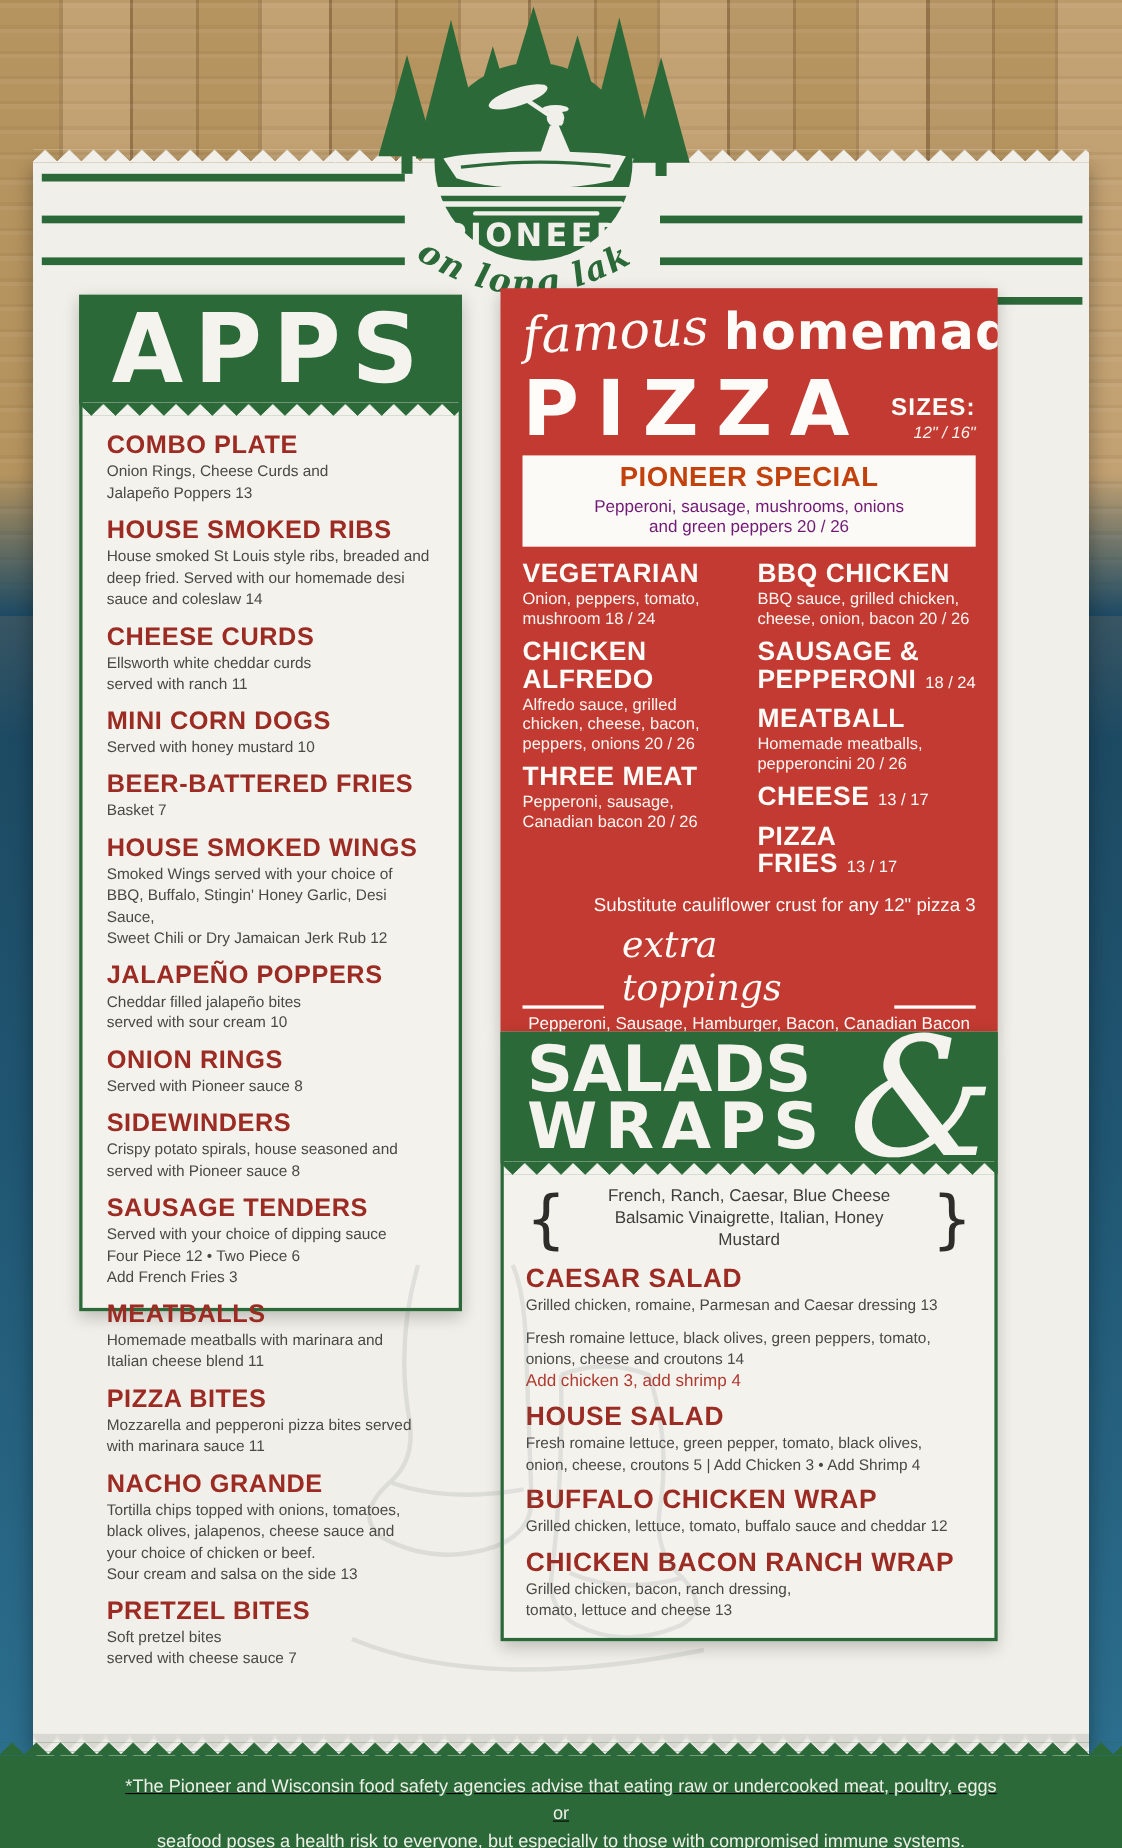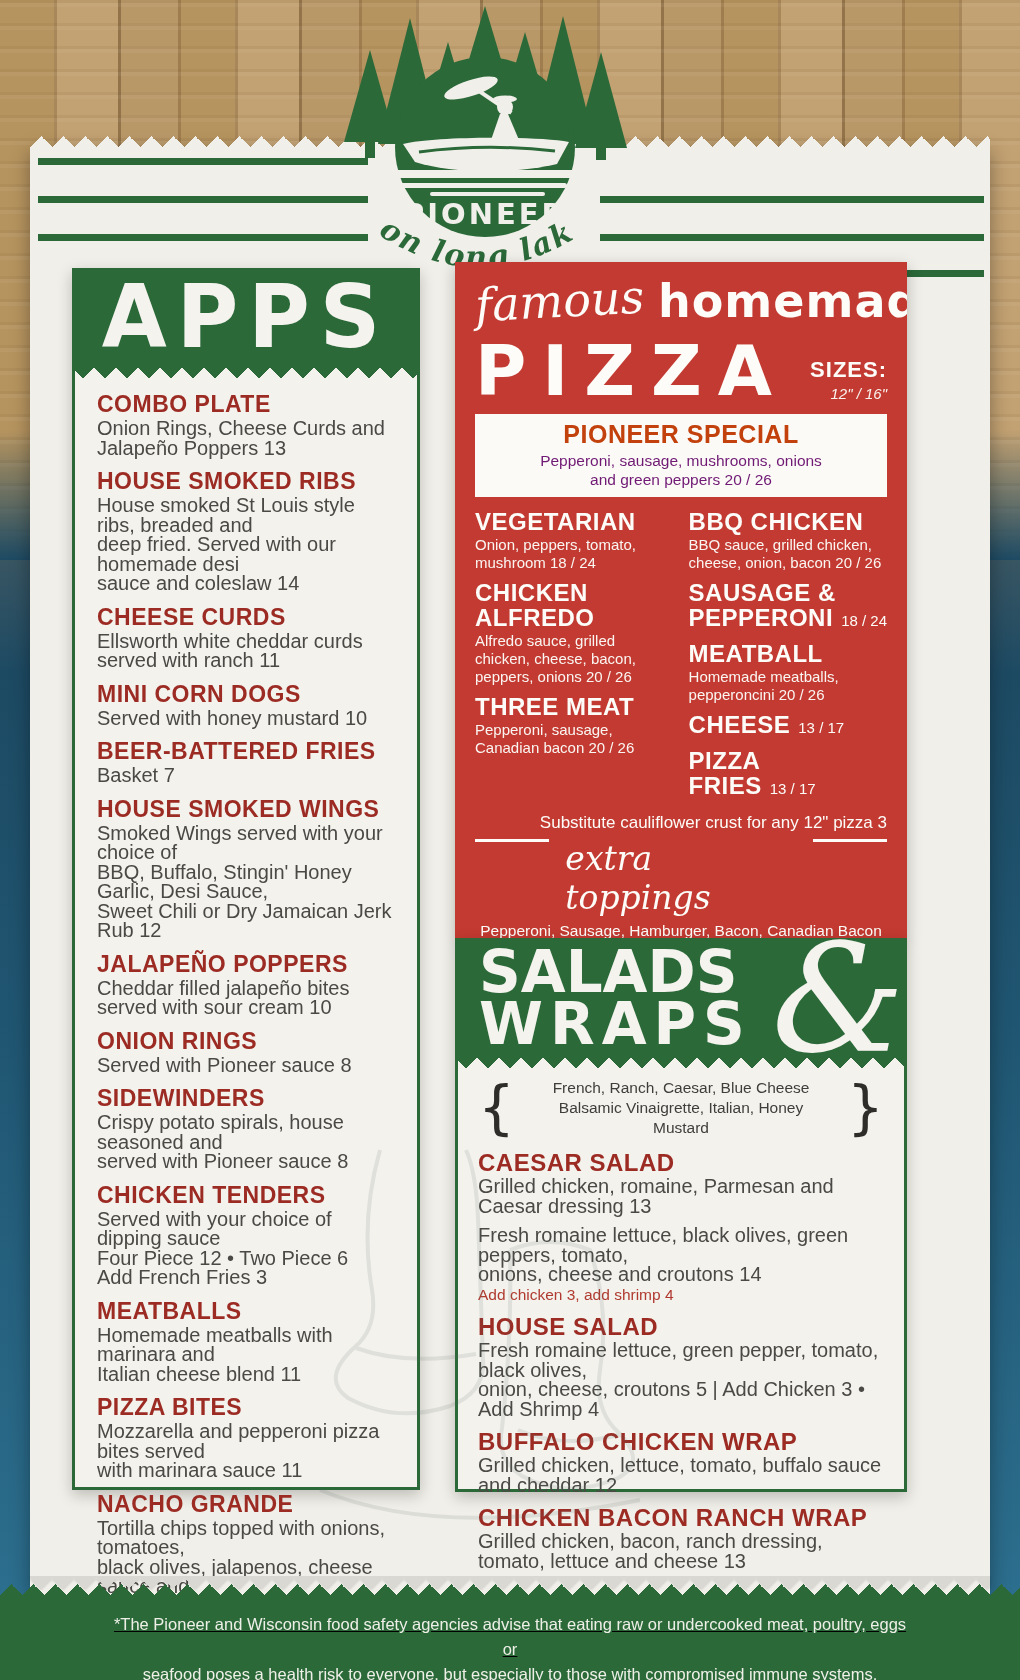--- a/index.html
+++ b/index.html
@@ -43,24 +43,24 @@
   .rule.l3{left:38px;width:330px;top:234px;}
   .rule.r1{left:600px;width:384px;top:196px;}
   .rule.r2{left:600px;width:384px;top:234px;}
   .rule.r3{left:600px;width:384px;top:270px;}
   .logo{position:absolute;left:335px;top:2px;width:300px;height:300px;z-index:2;}
   
   .teeth-down-green{position:absolute;left:0;right:0;bottom:-12px;height:12px;
     background:conic-gradient(from -45deg at 50% 100%,var(--green) 90deg,transparent 0) 0 0/22px 12px repeat-x;}
   .item-title{font-weight:bold;color:var(--dark-red);font-size:23px;line-height:25px;letter-spacing:.5px;
     font-family:"Liberation Sans",sans-serif;}
-  .item-desc{color:var(--body-text);font-size:20px;line-height:19.5px;white-space:pre-line;margin-top:2px;}
+  .item-desc{color:var(--body-text);font-size:14px;line-height:19.5px;white-space:pre-line;margin-top:2px;}
   .item-note{color:#b03a30;font-size:15.5px;line-height:19.5px;}
   
-  .apps-box{position:absolute;left:72px;top:268px;width:348px;height:1222px;z-index:2;
+  .apps-box{position:absolute;left:72px;top:268px;width:348px;height:924px;z-index:2;
     background:#f3f2ed;border:3px solid var(--green);box-shadow:0 5px 14px rgba(0,0,0,.22);}
   .apps-header{position:relative;margin:-3px -3px 0 -3px;height:98px;background:var(--green);
     display:flex;align-items:center;justify-content:center;}
   .apps-header .big{color:#f4f3ee;font-family:"DejaVu Sans",sans-serif;font-weight:bold;
     font-size:84px;letter-spacing:10px;line-height:1;transform:scaleY(1.04);}
   .apps-items{padding:26px 20px 10px 22px;}
   .apps-items .item{margin-bottom:11px;}
   
   .pizza-box{position:absolute;left:455px;top:262px;width:452px;height:676px;z-index:2;
     background:var(--red);color:#fdfcf8;box-shadow:0 5px 14px rgba(0,0,0,.25);
@@ -78,21 +78,21 @@
   .pz-special .nm{color:#c2410c;font-weight:bold;font-size:25px;letter-spacing:.5px;}
   .pz-special .ds{color:#701a75;font-size:15.5px;line-height:19px;white-space:pre-line;margin-top:2px;}
   .pz-cols{display:flex;margin-top:12px;}
   .pz-col-left{width:212px;}
   .pz-col-right{flex:1;padding-left:10px;}
   .pz-item{margin-bottom:8px;}
   .pz-name{font-weight:bold;font-size:24px;line-height:25px;letter-spacing:.5px;white-space:pre-line;}
   .pz-price{font-weight:normal;font-size:15px;letter-spacing:0;margin-left:8px;white-space:nowrap;}
   .pz-desc{font-size:15px;line-height:18px;white-space:pre-line;margin-top:2px;opacity:.97;}
   .pz-note{text-align:right;font-size:17px;margin-top:4px;}
-  .pz-et-title{display:flex;align-items:flex-start;justify-content:center;gap:16px;margin-top:6px;}
+  .pz-et-title{display:flex;align-items:flex-end;justify-content:center;gap:16px;margin-top:6px;}
   .pz-et-title .scr{font-family:"DejaVu Serif",serif;font-style:italic;font-size:33px;}
   .pz-et-title::before,.pz-et-title::after{content:"";height:3px;width:78px;background:#fdfcf8;}
   .pz-et-line{text-align:center;font-size:15.5px;line-height:19px;margin-top:4px;white-space:pre-line;}
   
   .salads-box{position:absolute;left:455px;top:938px;width:452px;height:554px;z-index:2;
     border:3px solid var(--green);background:#f3f2ed;box-shadow:0 5px 14px rgba(0,0,0,.22);}
   .salads-header{position:relative;margin:-3px -3px 0 -3px;height:118px;background:var(--green);
     color:#f4f3ee;padding:8px 0 0 24px;}
   .sw-line{font-family:"DejaVu Sans",sans-serif;font-weight:bold;font-size:58px;line-height:52px;}
   .sw-line.w2{letter-spacing:7px;}
@@ -218,21 +218,21 @@
         <div class="item-desc">Served with Pioneer sauce 8</div>
       </div>
 
       <div class="item">
         <div class="item-title">SIDEWINDERS</div>
         <div class="item-desc">Crispy potato spirals, house seasoned and
 served with Pioneer sauce 8</div>
       </div>
 
       <div class="item">
-        <div class="item-title">CHICKEN TENDERS</div>
+        <div class="item-title">SAUSAGE TENDERS</div>
         <div class="item-desc">Served with your choice of dipping sauce
 Four Piece 12 • Two Piece 6
 Add French Fries 3</div>
       </div>
 
       <div class="item">
         <div class="item-title">MEATBALLS</div>
         <div class="item-desc">Homemade meatballs with marinara and
 Italian cheese blend 11</div>
       </div>

